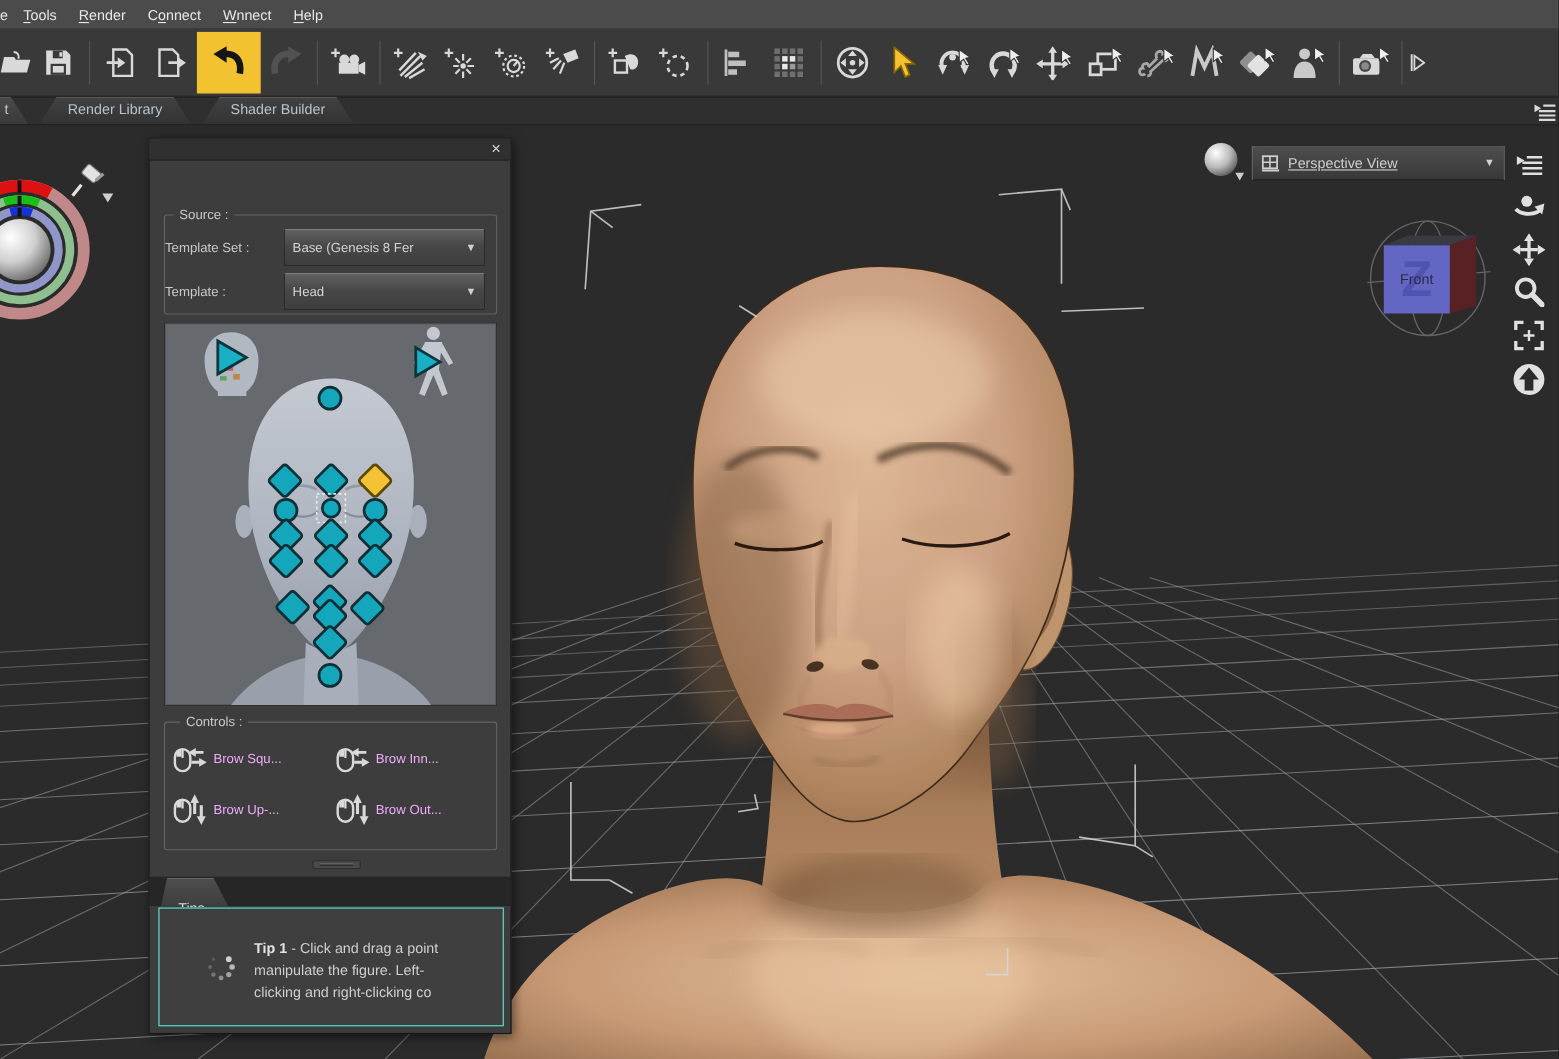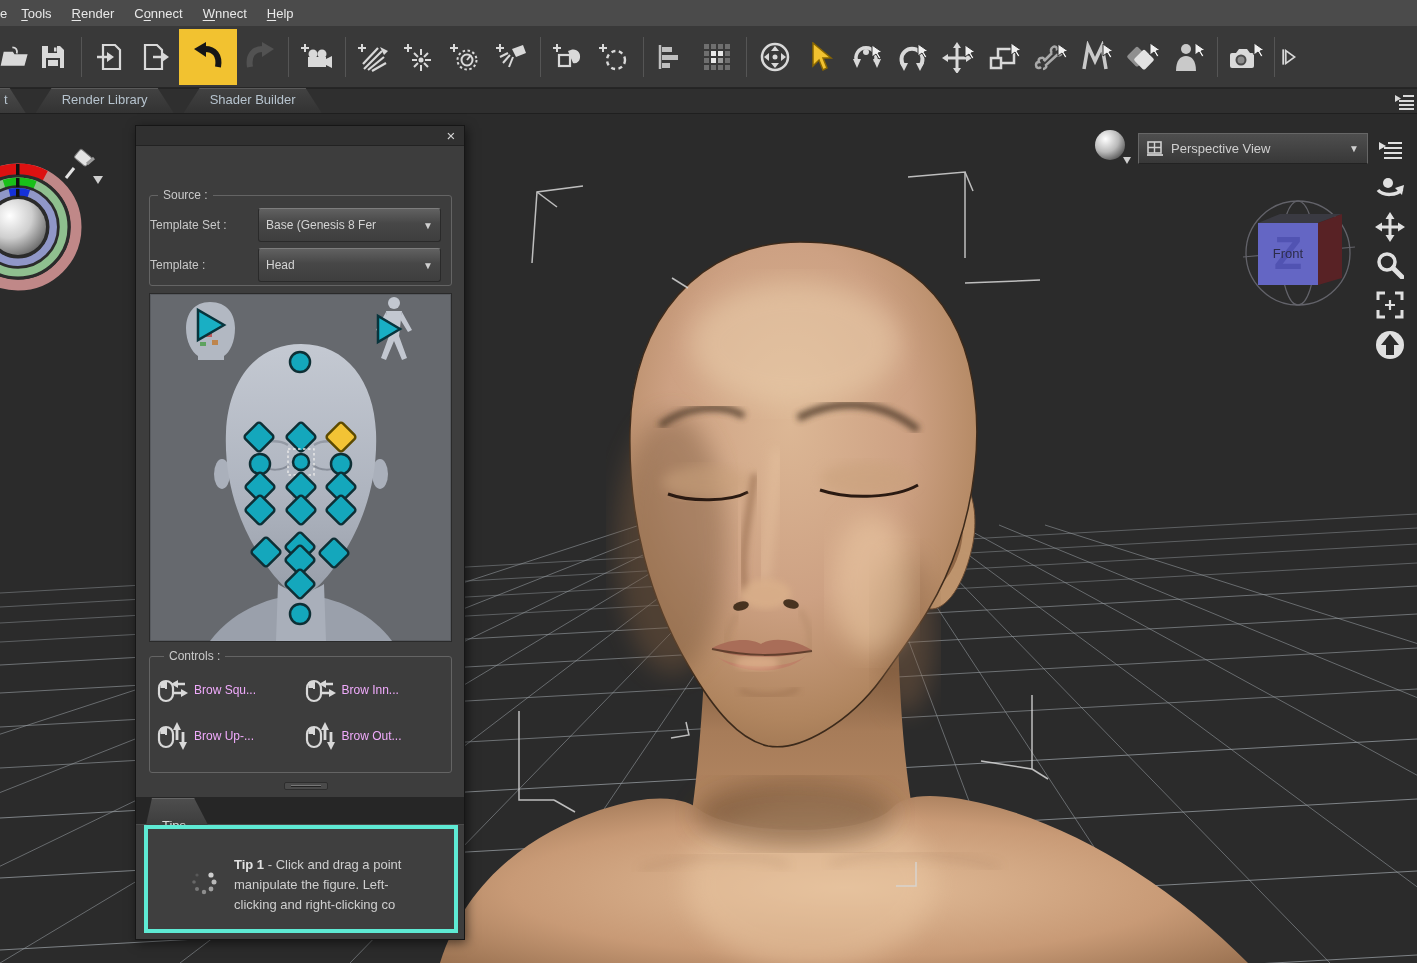--- a/index.html
+++ b/index.html
@@ -34,21 +34,21 @@
   .dtab.partial{margin-left:-30px;padding:4px 18px 0 34px;background:linear-gradient(#4a4a4a,#3a3a3a);}
   .tabbar-menu{position:absolute;right:2px;top:3px;}
 
   
   .viewport{position:absolute;left:0;top:114px;width:1417px;height:849px;background:#2b2b2b;}
   .vp-overlay{position:absolute;}
 
   .view-dd{position:absolute;left:1138px;top:133px;width:230px;height:31px;
            background:linear-gradient(#4e4e4e,#383838);border:1px solid #666;border-bottom-color:#222;
            display:flex;align-items:center;padding:0 8px;color:#cfcfcf;font-size:13px;}
-  .view-dd .lbl{flex:1;margin-left:8px;white-space:nowrap;overflow:hidden;}
+  .view-dd .lbl{flex:1;margin-left:8px;white-space:nowrap;overflow:hidden;text-decoration:underline;}
   .caret{font-size:10px;color:#d0d0d0;}
 
   .rtool{position:absolute;left:1374px;width:32px;height:32px;display:flex;align-items:center;justify-content:center;}
 
   
   .panel{position:absolute;left:135px;top:125px;width:330px;height:815px;background:#3d3d3d;
          border:1px solid #161616;box-shadow:2px 3px 10px rgba(0,0,0,.55);font-size:12px;color:#cccccc;}
   .panel-head{position:absolute;left:0;top:0;width:100%;height:20px;background:#303030;
               border-bottom:1px solid #222;}
   .close-x{position:absolute;right:4px;top:1px;width:18px;height:18px;color:#d6d6d6;font-size:15px;
@@ -79,21 +79,21 @@
             border:1px solid #2d2d2d;border-radius:2px;}
   .splitter:before{content:"";position:absolute;left:6px;right:6px;top:2px;height:1px;background:#777;}
   .splitter:after{content:"";position:absolute;left:6px;right:6px;bottom:2px;height:1px;background:#222;}
 
   .tips-strip{position:absolute;left:0px;top:671px;width:100%;height:28px;background:#262626;
               border-bottom:1px solid #4a4a4a;}
   .tips-tab{position:absolute;left:10px;top:1px;height:27px;padding:20px 22px 0 16px;
             background:linear-gradient(#4e4e4e,#3d3d3d);color:#dcdcdc;font-size:13px;
             clip-path:polygon(0 100%,6px 0,calc(100% - 14px) 0,100% 100%);box-shadow:inset 0 1px 0 #666;}
   .tips-box{position:absolute;left:8px;top:699px;width:314px;height:108px;background:#3f3f3f;
-            border:4px solid #5eead4;overflow:hidden;}
+            border:1px solid #5eead4;overflow:hidden;}
   .tips-text{position:absolute;left:86px;top:26px;right:4px;bottom:0;color:#cfcfcf;
              font-size:13px;line-height:20px;overflow:hidden;}
   .tips-text b{color:#e2e2e2;}
 </style>
 </head>
 <body>
 
 <div id="app">
 
   <div class="menubar">

